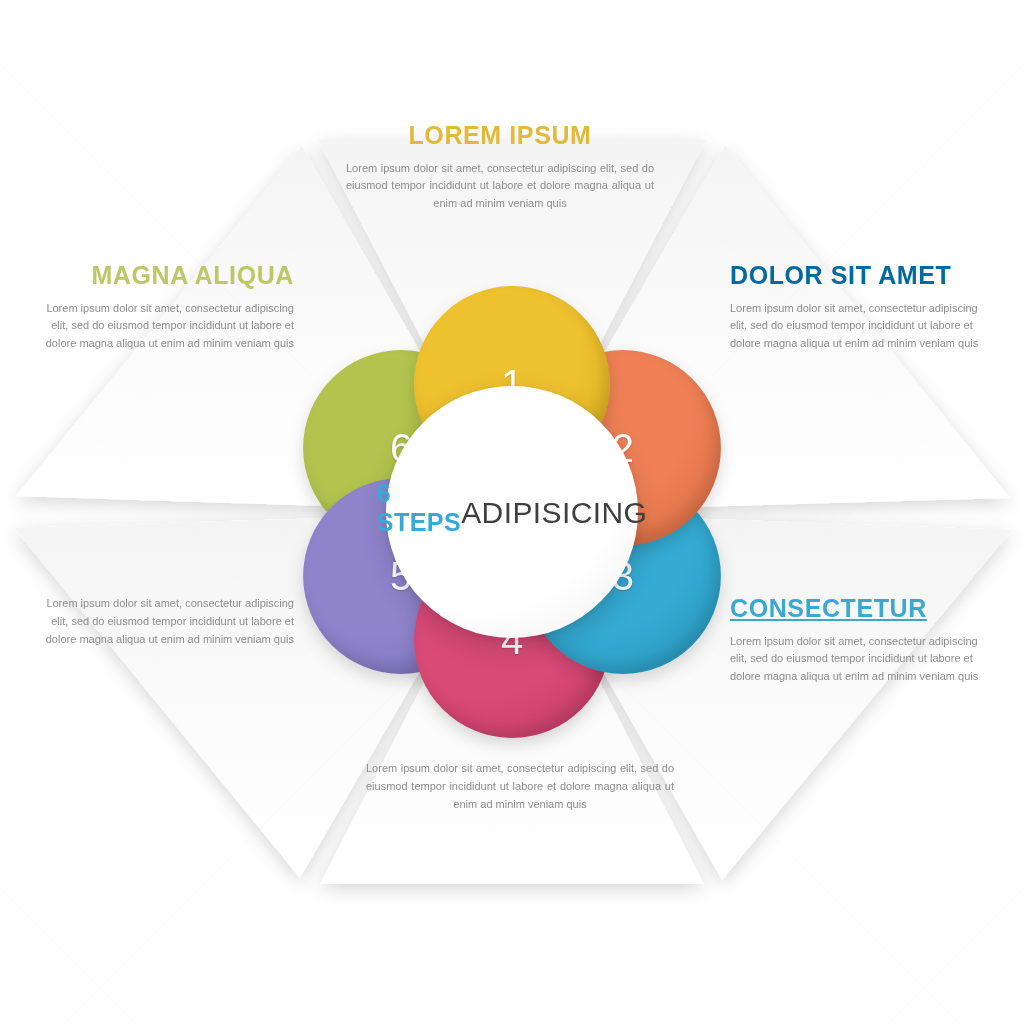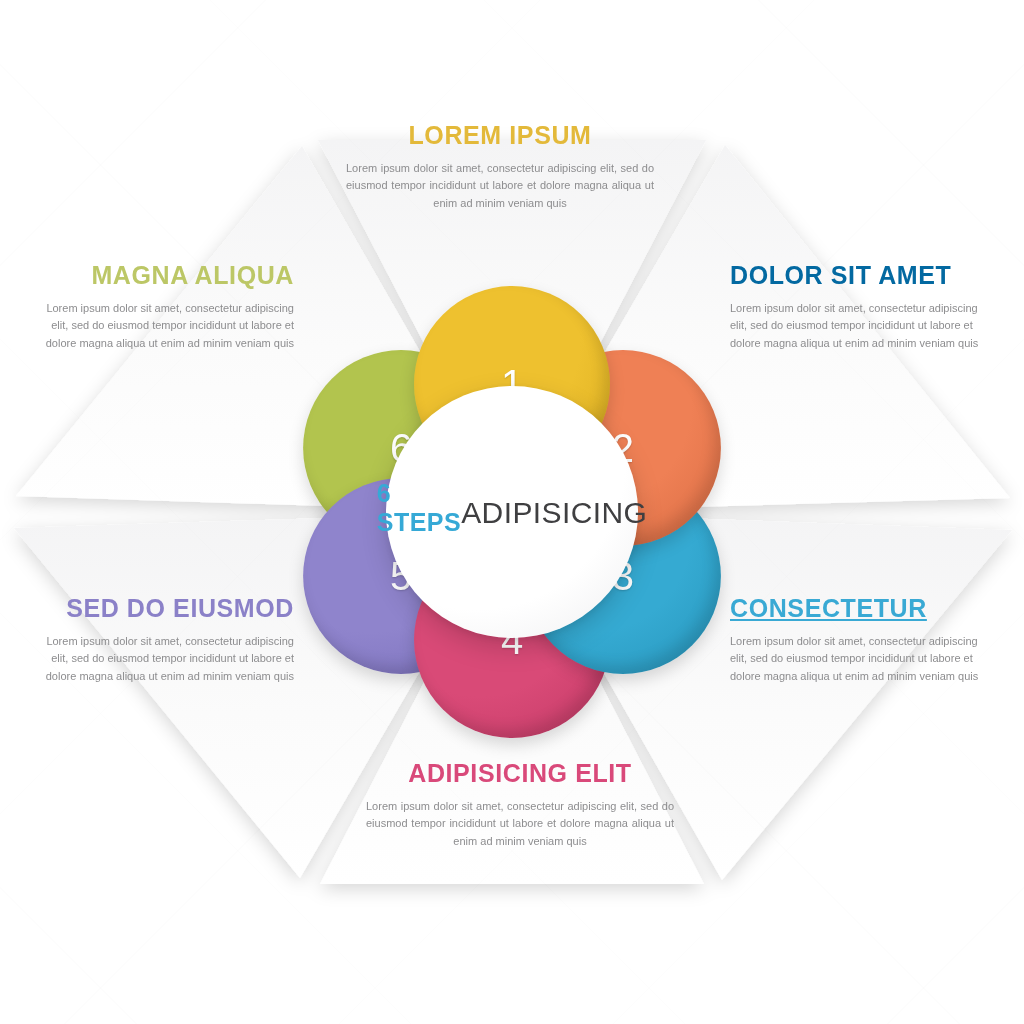--- a/index.html
+++ b/index.html
@@ -156,26 +156,24 @@
     <h2 style="color: #0369a1;">DOLOR SIT AMET</h2>
     <p style="color: rgb(141, 141, 143);">Lorem ipsum dolor sit amet, consectetur adipiscing elit, sed do eiusmod tempor incididunt ut labore et dolore magna aliqua ut enim ad minim veniam quis</p>
   </div>
 
   <div class="block b-right-bot">
     <h2 style="color: rgb(57, 169, 212); text-decoration: underline;">CONSECTETUR</h2>
     <p style="color: rgb(141, 141, 143);">Lorem ipsum dolor sit amet, consectetur adipiscing elit, sed do eiusmod tempor incididunt ut labore et dolore magna aliqua ut enim ad minim veniam quis</p>
   </div>
 
   <div class="block b-bottom">
-    <h2 style="color: rgb(217, 73, 122);">ADIPISICING ELIT</h2>
     <p style="color: rgb(141, 141, 143);">Lorem ipsum dolor sit amet, consectetur adipiscing elit, sed do eiusmod tempor incididunt ut labore et dolore magna aliqua ut enim ad minim veniam quis</p>
   </div>
 
   <div class="block b-left-bot">
-    <h2 style="color: rgb(139, 129, 200);">SED DO EIUSMOD</h2>
     <p style="color: rgb(141, 141, 143);">Lorem ipsum dolor sit amet, consectetur adipiscing elit, sed do eiusmod tempor incididunt ut labore et dolore magna aliqua ut enim ad minim veniam quis</p>
   </div>
 
   <div class="block b-left-top">
     <h2 style="color: rgb(188, 199, 102);">MAGNA ALIQUA</h2>
     <p style="color: rgb(141, 141, 143);">Lorem ipsum dolor sit amet, consectetur adipiscing elit, sed do eiusmod tempor incididunt ut labore et dolore magna aliqua ut enim ad minim veniam quis</p>
   </div>
 
   <div id="flower">
 

